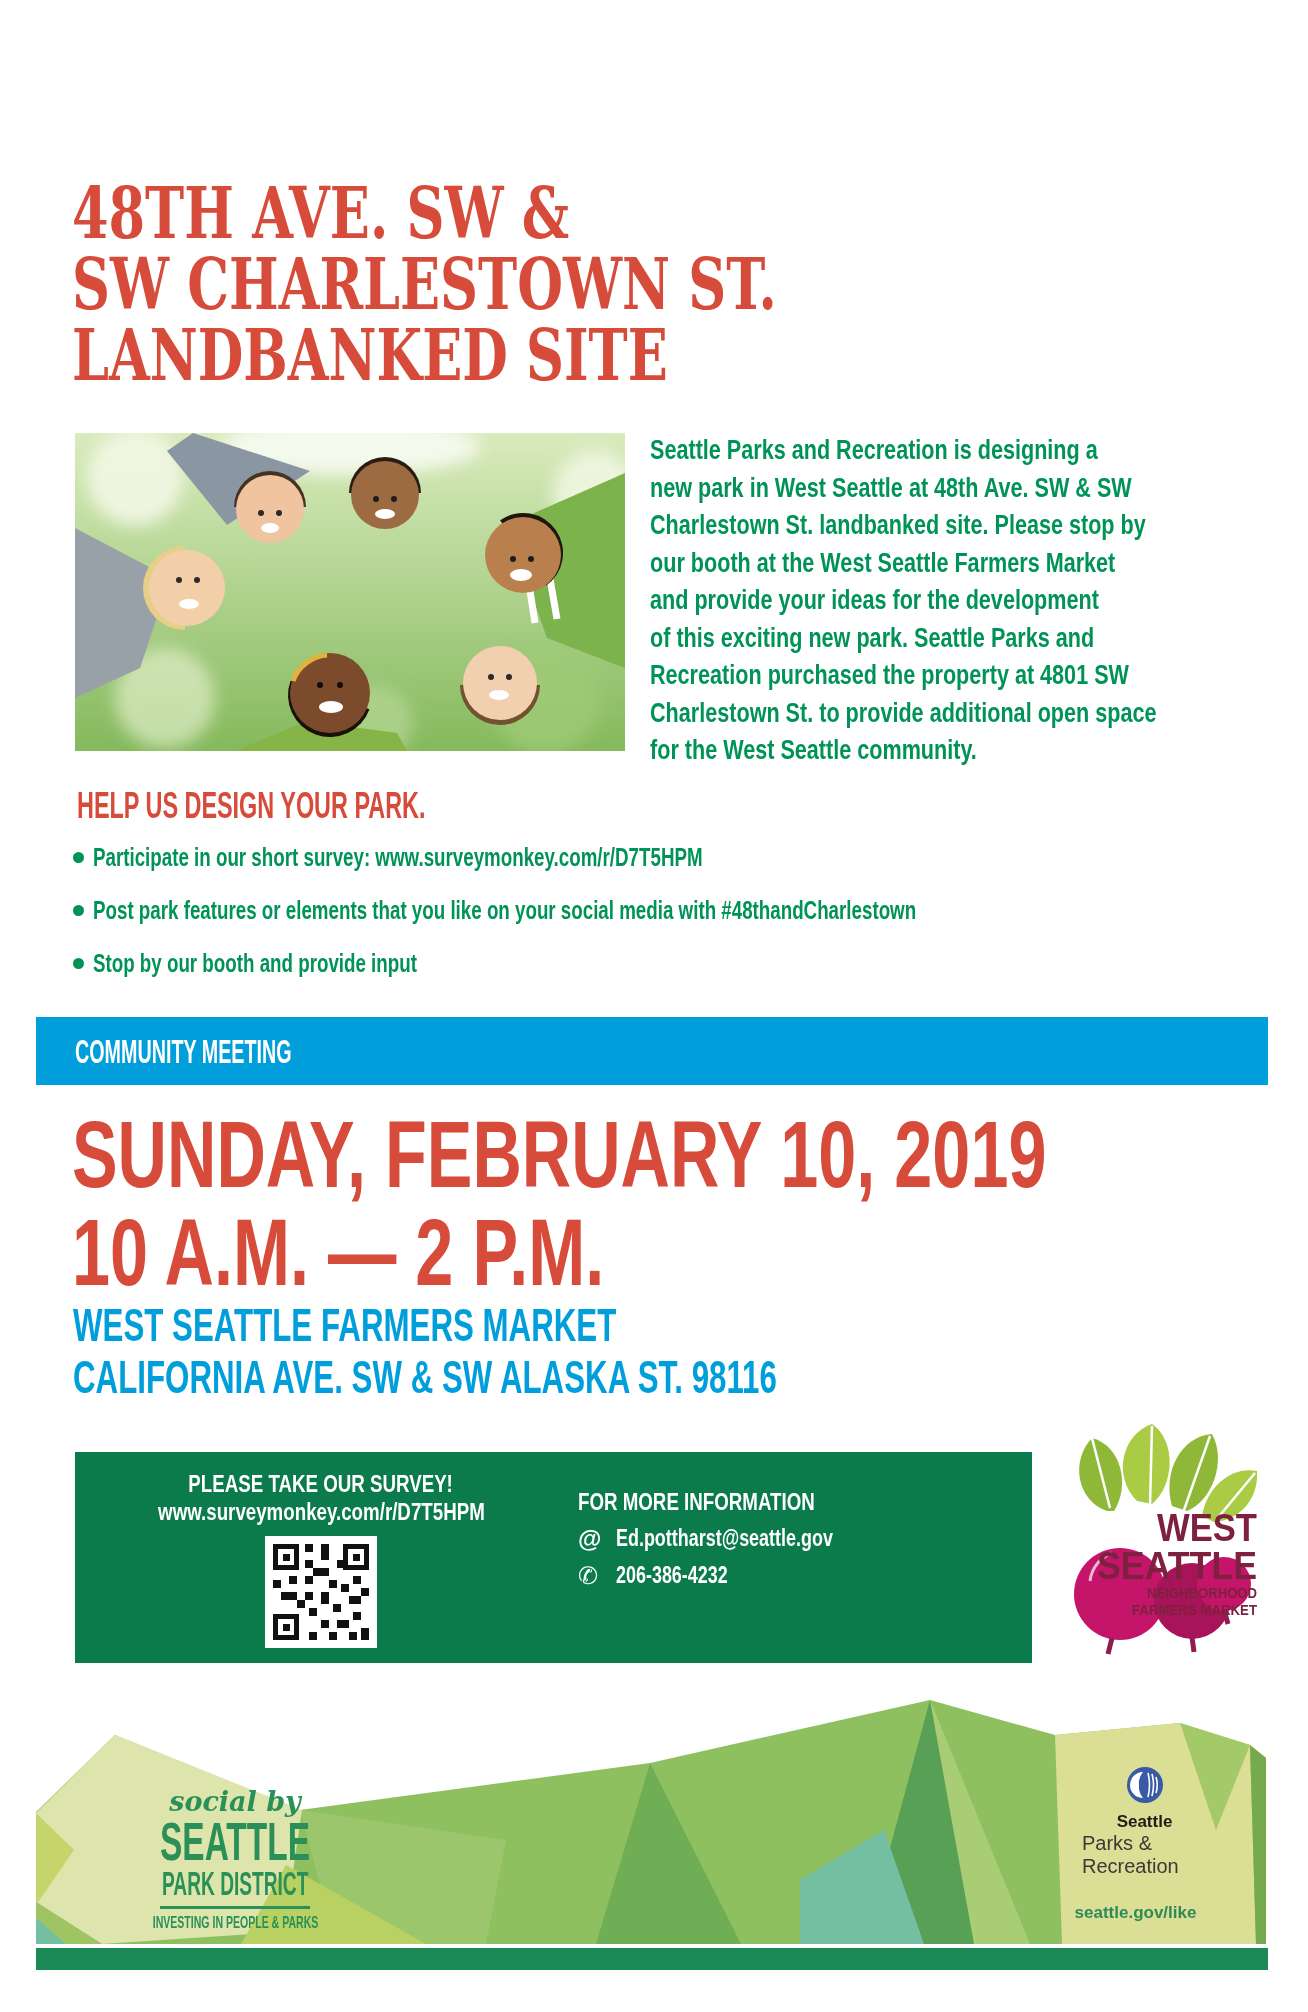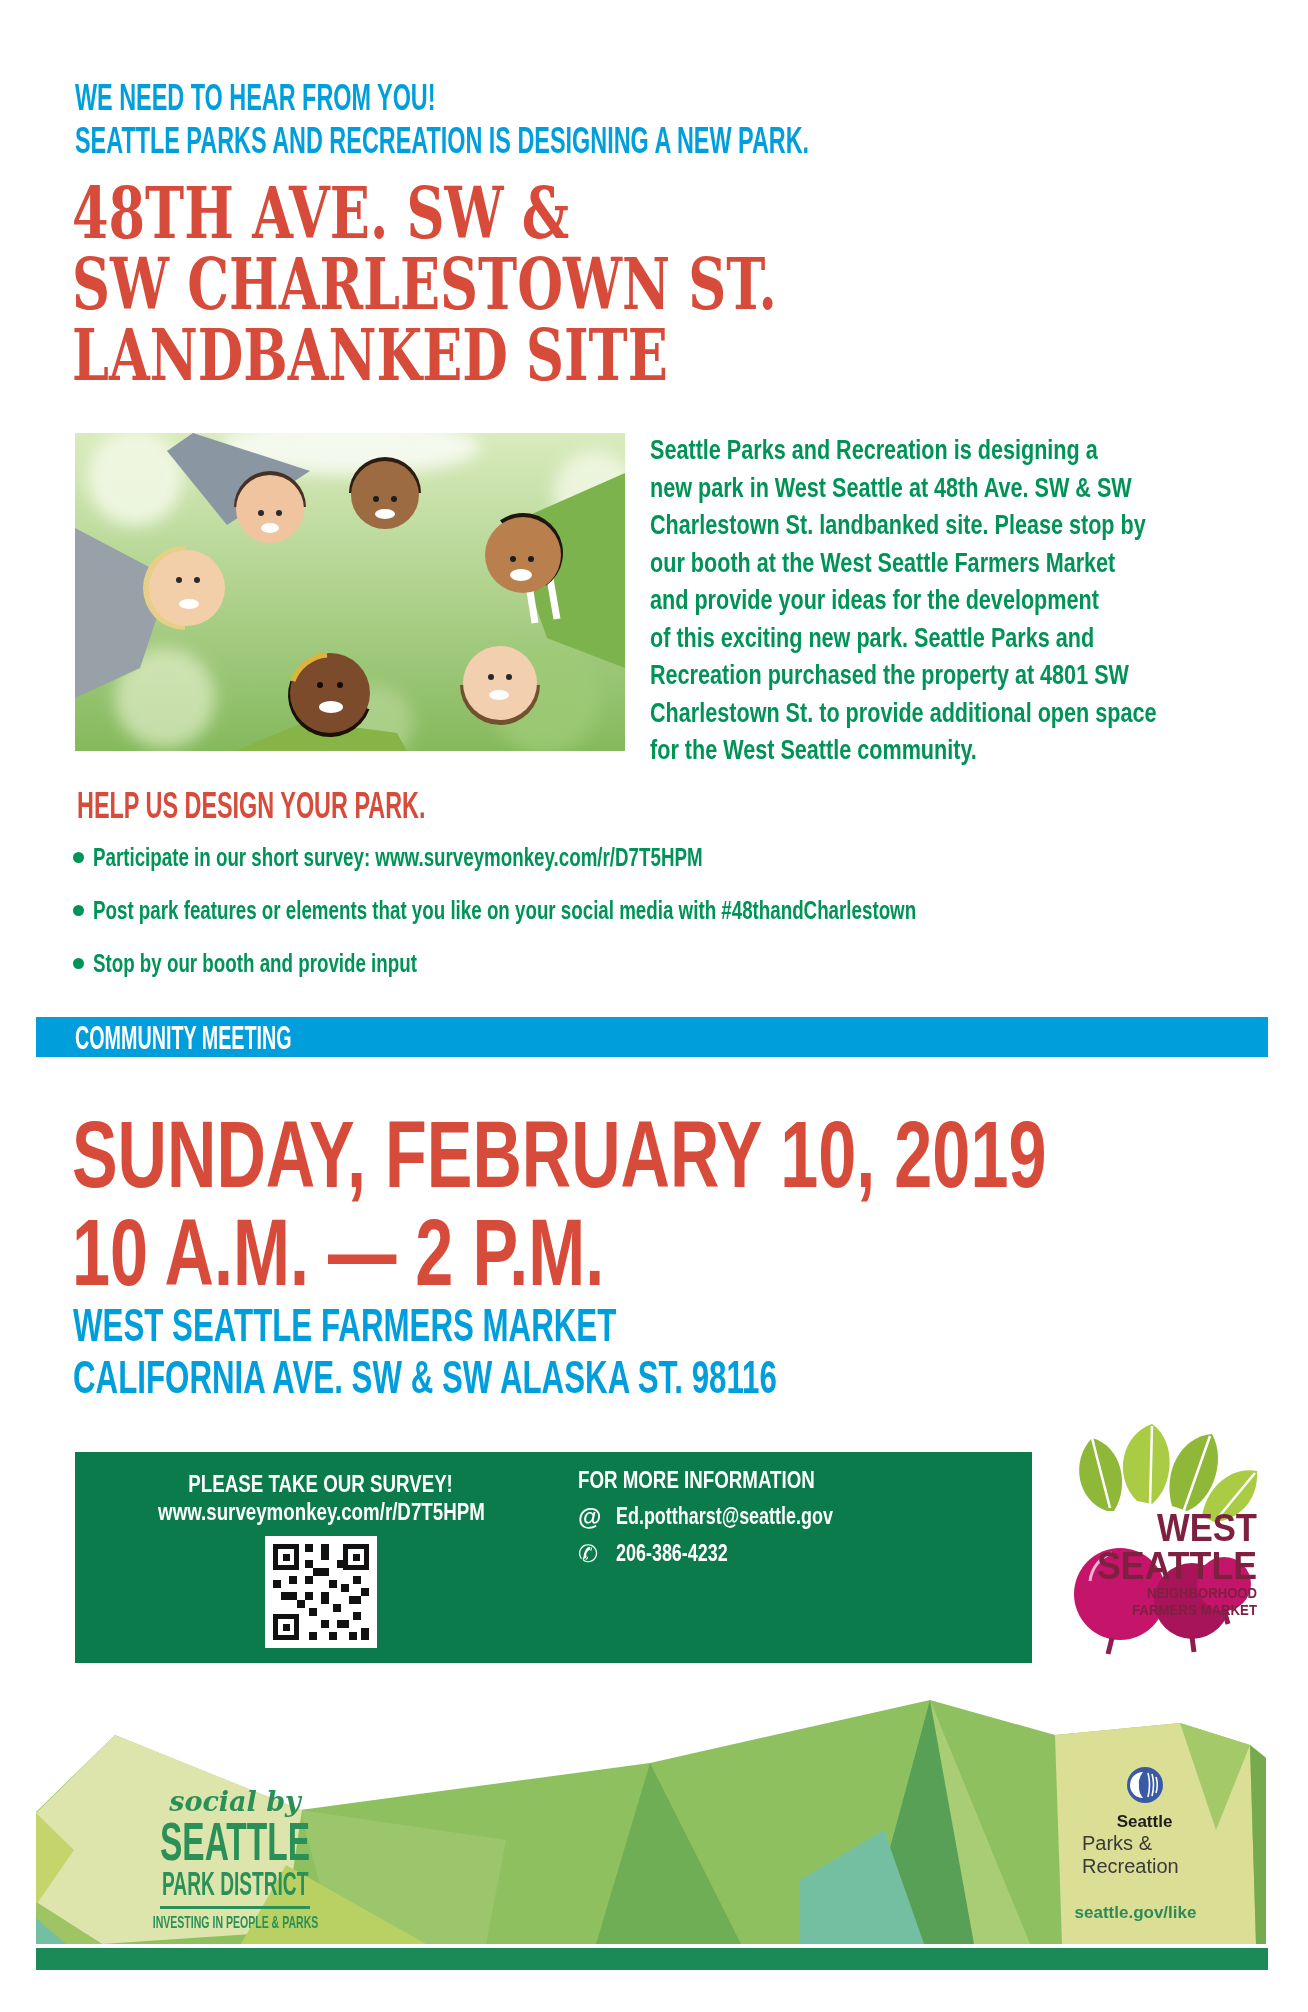--- a/index.html
+++ b/index.html
@@ -20,45 +20,41 @@
   .c-venue{font-size:46px;font-weight:700;color:#009FDB;transform:scaleX(.68);}
   .c-boxhead{font-size:24px;font-weight:700;color:#ffffff;transform:scaleX(.78);}
   .c-infohead{font-size:24px;font-weight:700;color:#ffffff;transform:scaleX(.78);}
   .c-inforow{font-size:23px;font-weight:700;color:#ffffff;transform:scaleX(.78);}
   .c-infourl{font-size:22px;font-weight:700;color:#ffffff;line-height:24px;transform:scaleX(.78);white-space:pre-line;}
   .bullet-row{position:relative;margin-bottom:26px;height:27px;}
   .bullet-dot{position:absolute;left:0;top:9px;width:11px;height:11px;border-radius:50%;background:#009357;}
   .bullet-text{position:absolute;left:20px;top:0;}
   .greenbox{position:absolute;top:1452px;height:211px;background:#0B7B4C;}
   .surveybox{left:75px;width:492px;display:flex;flex-direction:column;align-items:center;padding-top:18px;box-sizing:border-box;}
-  .infobox{left:526px;width:506px;box-sizing:border-box;padding:14px 0 0 52px;}
+  .infobox{left:526px;width:506px;box-sizing:border-box;padding:36px 0 0 52px;}
   .info-row{display:flex;align-items:flex-start;margin-top:9px;}
   .info-icon{width:38px;color:#fff;font-size:24px;font-weight:700;flex:0 0 38px;}
-  .banner{left:36px;top:1017px;width:1232px;height:40px;background:#009FDB;display:flex;align-items:center;padding-left:39px;box-sizing:border-box;}
+  .banner{left:36px;top:1017px;width:1232px;height:68px;background:#009FDB;display:flex;align-items:center;padding-left:39px;box-sizing:border-box;}
   .bottom-bar{left:36px;top:1948px;width:1232px;height:22px;background:#1C8A57;}
   .spd{left:140px;top:1786px;width:190px;display:flex;flex-direction:column;align-items:center;color:#2B9058;}
   .spd-funded{font-family:"DejaVu Serif","Liberation Serif",serif;font-style:italic;font-weight:700;font-size:27px;}
   .spd-seattle{font-size:54px;font-weight:700;line-height:48px;transform:scaleX(.62);}
   .spd-district{font-size:33px;font-weight:700;line-height:33px;transform:scaleX(.58);margin-top:2px;}
   .spd-rule{width:150px;height:3px;background:#2B9058;margin:6px 0 4px 0;}
   .spd-tagline{font-size:17px;font-weight:700;transform:scaleX(.62);}
   .spr{left:1082px;top:1766px;width:125px;display:flex;flex-direction:column;align-items:center;}
   .spr-name{font-size:17px;font-weight:700;color:#1d1d1b;margin-top:4px;}
   .spr-sub{font-size:20px;color:#3a3a38;}
   .footer-url{left:1058px;top:1903px;width:155px;text-align:center;font-size:17px;font-weight:700;color:#2F8A58;}
 </style>
 </head>
 <body>
 
 <div class="poster">
 
-  <div class="abs" style="left:75px;top:76px;">
-    <div><span class="sx c-intro">WE NEED TO HEAR FROM YOU!</span></div>
-    <div><span class="sx c-intro">SEATTLE PARKS AND RECREATION IS DESIGNING A NEW PARK.</span></div>
-  </div>
 
   <div class="abs" style="left:72px;top:178px;">
     <div><span class="sx c-title">48TH AVE. SW &amp;</span></div>
     <div><span class="sx c-title">SW CHARLESTOWN ST.</span></div>
     <div><span class="sx c-title">LANDBANKED SITE</span></div>
   </div>
 
   <div class="abs" style="left:75px;top:433px;width:550px;height:318px;">
     <svg width="550" height="318" viewBox="0 0 550 318">
       <defs>

